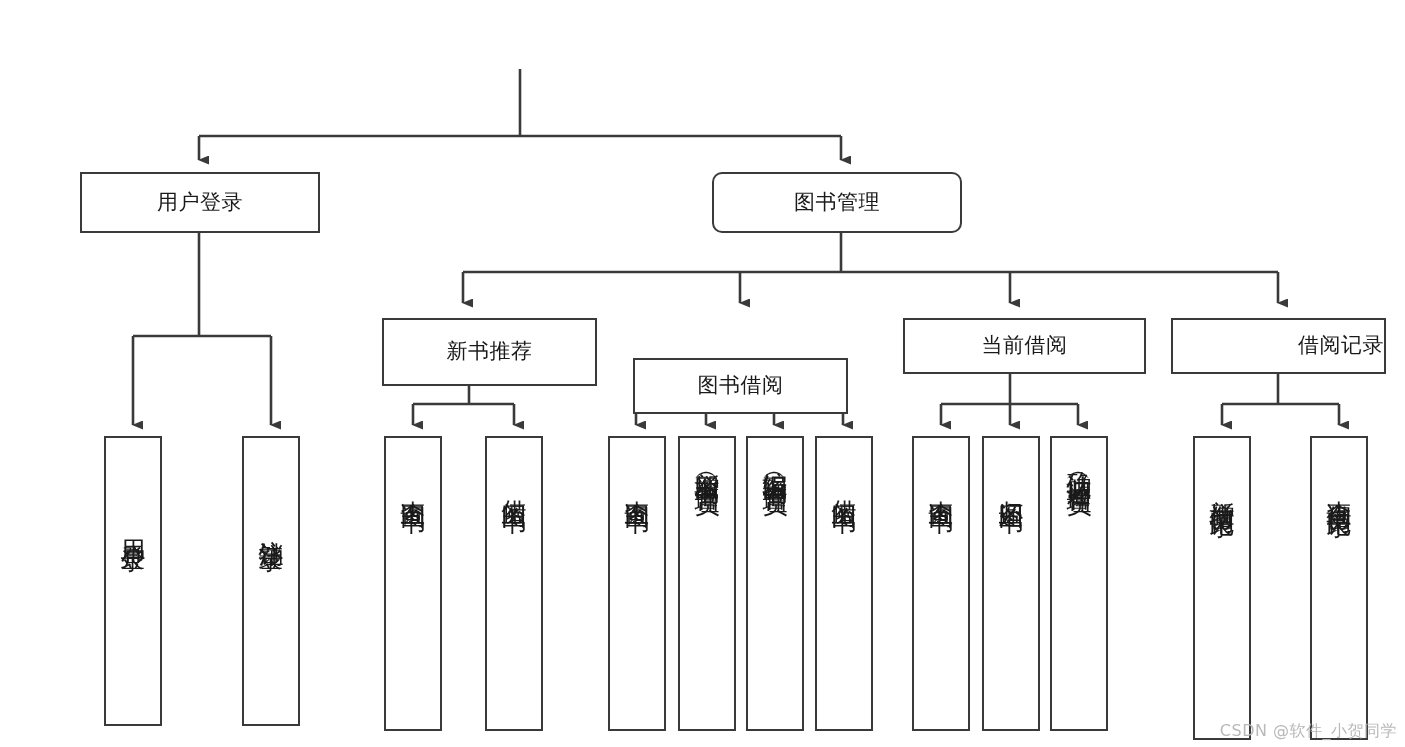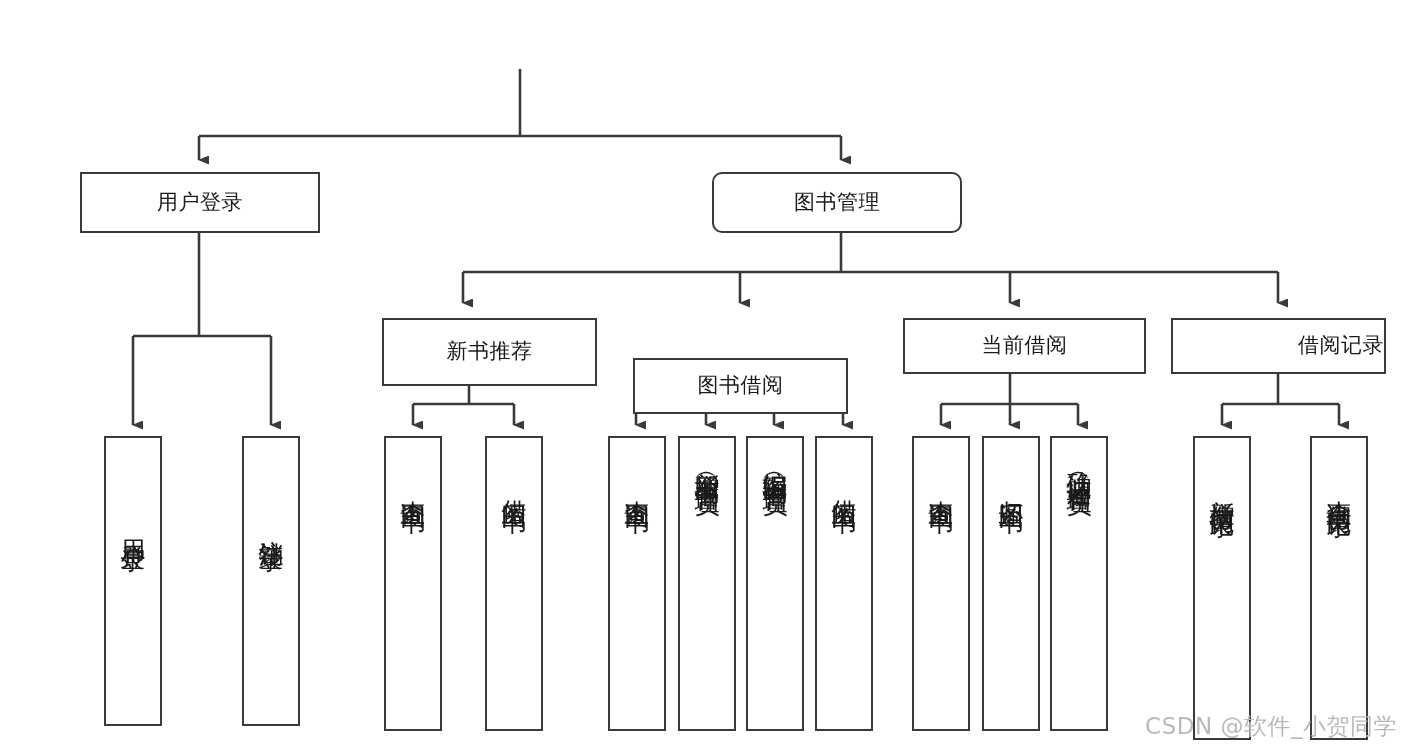--- a/index.html
+++ b/index.html
@@ -59,21 +59,21 @@
     letter-spacing:3px;
     white-space:nowrap;
   }
   .node.v.mid .label{ margin-top:78px; }
   .node.v.tall .label{ margin-top:10px; }
   .node.v.semi .label{ margin-top:38px; }
   #watermark{
     position:absolute;
     right:8px;
     bottom:5px;
-    font-size:23px;
+    font-size:16px;
     color:#b9b9b9;
     letter-spacing:0.5px;
     white-space:nowrap;
     font-family:"DejaVu Sans","Liberation Sans",sans-serif;
   }
 </style>
 </head>
 <body>
 
 <div id="canvas">

